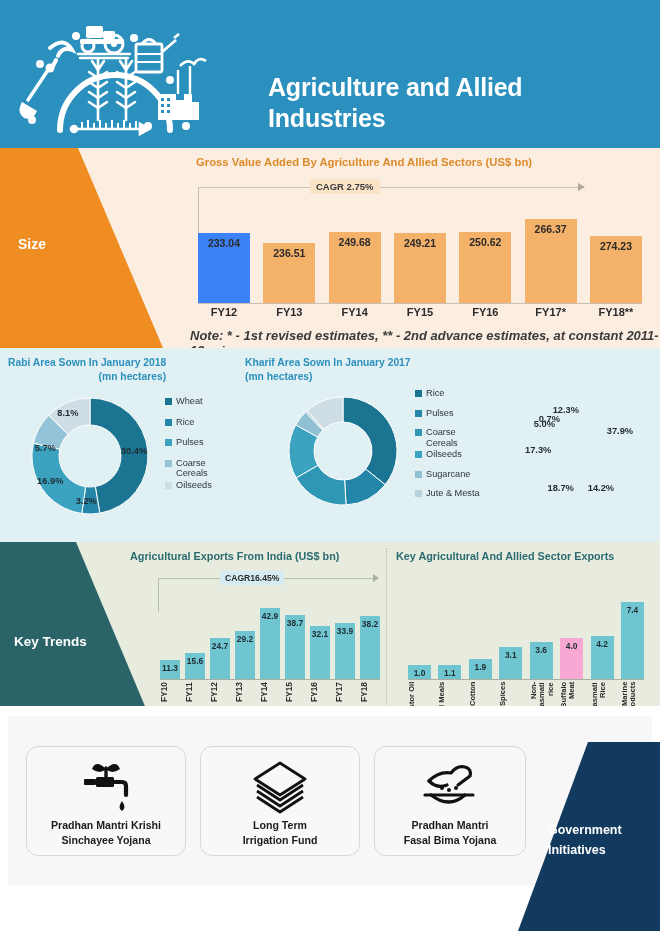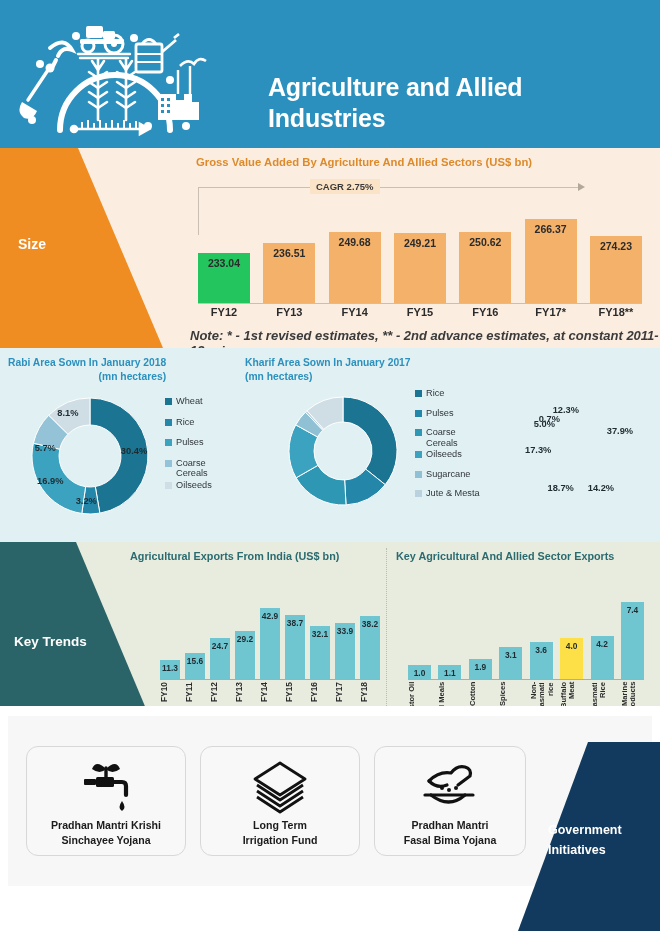--- a/index.html
+++ b/index.html
@@ -319,21 +319,21 @@
     <div class="cagr-wrap">
       <div class="cagr-tickL"></div>
       <div class="cagr-line"></div>
       <div class="cagr-arrow"></div>
       <div class="cagr-label">CAGR 2.75%</div>
     </div>
 
     <div class="gva-plot">
       <div class="gva-bars" id="gva-bars">
           <div class="gva-col">
-            <div class="gva-bar" style="height: 50px; background: #22c55e; text-align: right;">
+            <div class="gva-bar" style="height: 70px; background: #3b82f6; text-align: right;">
               <div class="gva-val">233.04</div>
             </div>
           </div>
           <div class="gva-col">
             <div class="gva-bar" style="height: 59.9598px; background: rgb(243, 177, 105);">
               <div class="gva-val">236.51</div>
             </div>
           </div>
           <div class="gva-col">
             <div class="gva-bar" style="height: 70.7343px; background: rgb(243, 177, 105);">
@@ -495,20 +495,26 @@
     <div class="tab-trends">
       <svg width="180" height="200" viewBox="0 0 180 200" style="position:absolute;left:0;top:0;">
         <polygon points="0,0 76,0 160,200 0,200" fill="#2b6468"></polygon>
       </svg>
       <div class="label">Key Trends</div>
     </div>
   </div>
 
   <div class="trend-title" style="left:130px;top:549px;">Agricultural Exports From India (US$ bn)</div>
 
+  <div class="exp-cagr-wrap">
+    <div class="exp-cagr-tickL"></div>
+    <div class="exp-cagr-line"></div>
+    <div class="exp-cagr-arrow"></div>
+    <div class="exp-cagr-label">CAGR16.45%</div>
+  </div>
 
   <div class="exp-plot">
     <div class="exp-bars" id="exp-bars">
         <div class="exp-col">
           <div class="exp-bar" style="height: 18.5979px; background: rgb(111, 198, 208);">
             <div class="exp-val">11.3</div>
           </div>
         </div>
         <div class="exp-col">
           <div class="exp-bar" style="height: 25.675px; background: rgb(111, 198, 208);">
@@ -592,21 +598,21 @@
           <div class="key-bar" style="height: 32.0814px; background: rgb(111, 198, 208);">
             <div class="key-val">3.1</div>
           </div>
         </div>
         <div class="key-col">
           <div class="key-bar" style="height: 37.2558px; background: rgb(111, 198, 208);">
             <div class="key-val">3.6</div>
           </div>
         </div>
         <div class="key-col">
-          <div class="key-bar" style="height: 41.3953px; background: #fde047;">
+          <div class="key-bar" style="height: 41.3953px; background: #f9a8d4;">
             <div class="key-val">4.0</div>
           </div>
         </div>
         <div class="key-col">
           <div class="key-bar" style="height: 43.4651px; background: rgb(111, 198, 208);">
             <div class="key-val">4.2</div>
           </div>
         </div>
         <div class="key-col">
           <div class="key-bar" style="height: 76.5814px; background: rgb(111, 198, 208);">

